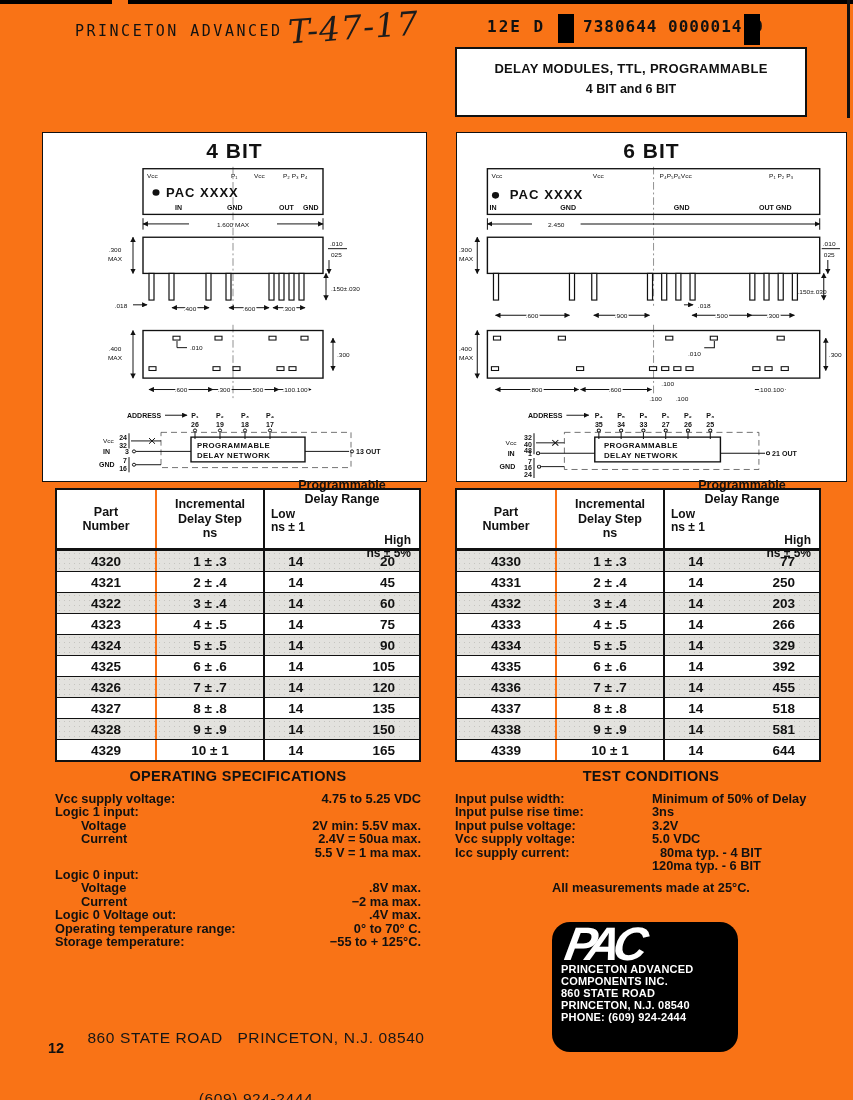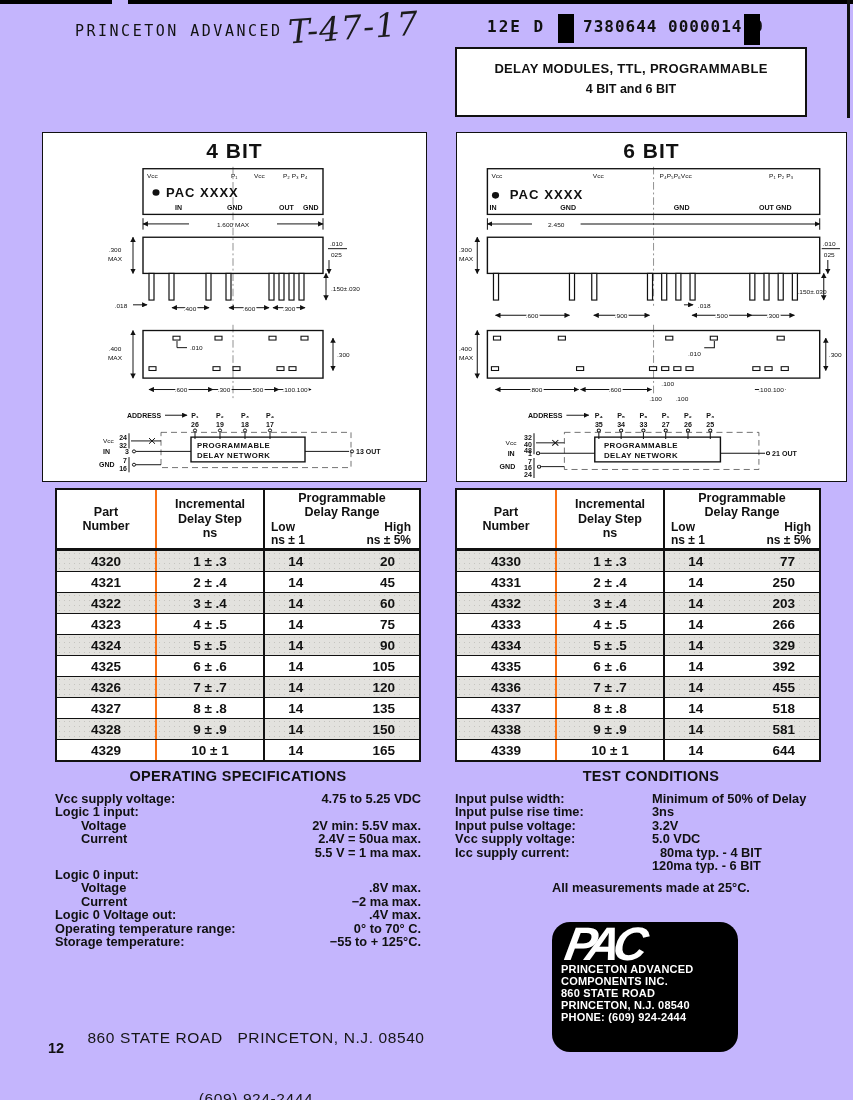--- a/index.html
+++ b/index.html
@@ -1,16 +1,16 @@
 <!DOCTYPE html>
 <html><head>
 <meta charset="utf-8">
 <style>
   html,body{margin:0;padding:0;background:#888;}
-  .page{position:relative;width:853px;height:1100px;background:#c4b5fd;overflow:hidden;
+  .page{position:relative;width:853px;height:1100px;background:#f97316;overflow:hidden;
         font-family:"Liberation Sans",sans-serif;color:#111;}
   
   .topbar{position:absolute;left:0;top:0;width:112px;height:4px;background:#000;}
   .topbar2{position:absolute;left:128px;top:0;width:725px;height:4px;background:#000;}
   .rightbar{position:absolute;left:847px;top:0;width:3px;height:118px;background:#111;}
   
   .company{position:absolute;left:75px;top:22px;font-family:"DejaVu Sans Mono",monospace;
            font-size:15px;letter-spacing:2.5px;color:#121212;}
   .handwritten{position:absolute;left:288px;top:8px;font-family:"DejaVu Serif",serif;
            font-style:italic;font-size:33px;transform:rotate(-4deg);letter-spacing:1px;color:#1c1c1c;}
@@ -45,21 +45,21 @@
   svg .bx{font-size:7.8px;font-weight:bold;letter-spacing:.4px;}
   
   .tbl{position:absolute;top:488px;width:362px;border:2.2px solid #111;background:#fff;
        font-weight:bold;font-size:13.5px;}
   .tblL{left:55px;} .tblR{left:455px;}
   .thead{display:flex;border-bottom:2.4px solid #111;height:58px;}
   .th{display:flex;flex-direction:column;justify-content:center;text-align:center;font-size:12.5px;line-height:1.15;}
   .c1{width:98px;border-right:2px solid #f97316;}
   .c2{width:106px;border-right:2px solid #111;}
   .c3{flex:1;}
-  .lh{display:flex;justify-content:space-between;padding:0 8px 0 6px;font-size:12px;line-height:1.1;margin-top:1px;}
+  .lh{display:flex;justify-content:space-between;padding:0 8px 0 6px;font-size:12px;line-height:1.1;margin-top:1px;flex-direction:column;}
   .lh .lo{text-align:left;} .lh .hi{text-align:right;}
   .trow{display:flex;height:20px;align-items:flex-end;border-top:1.6px solid #111;}
   .trow:first-child{border-top:none;}
   .trow .c1,.trow .c2{height:100%;display:flex;align-items:center;justify-content:center;}
   .trow .c3{display:flex;align-items:center;height:100%;}
   .lo-v{width:40%;text-align:center;}
   .hi-v{flex:1;text-align:right;padding-right:24px;}
   .shade{background-color:#e3e2de;background-image:radial-gradient(circle,#c6c5c0 .8px,transparent .9px);background-size:5px 5px;}
   
   .specs{position:absolute;left:55px;top:768px;width:366px;font-weight:bold;font-size:12.8px;}

